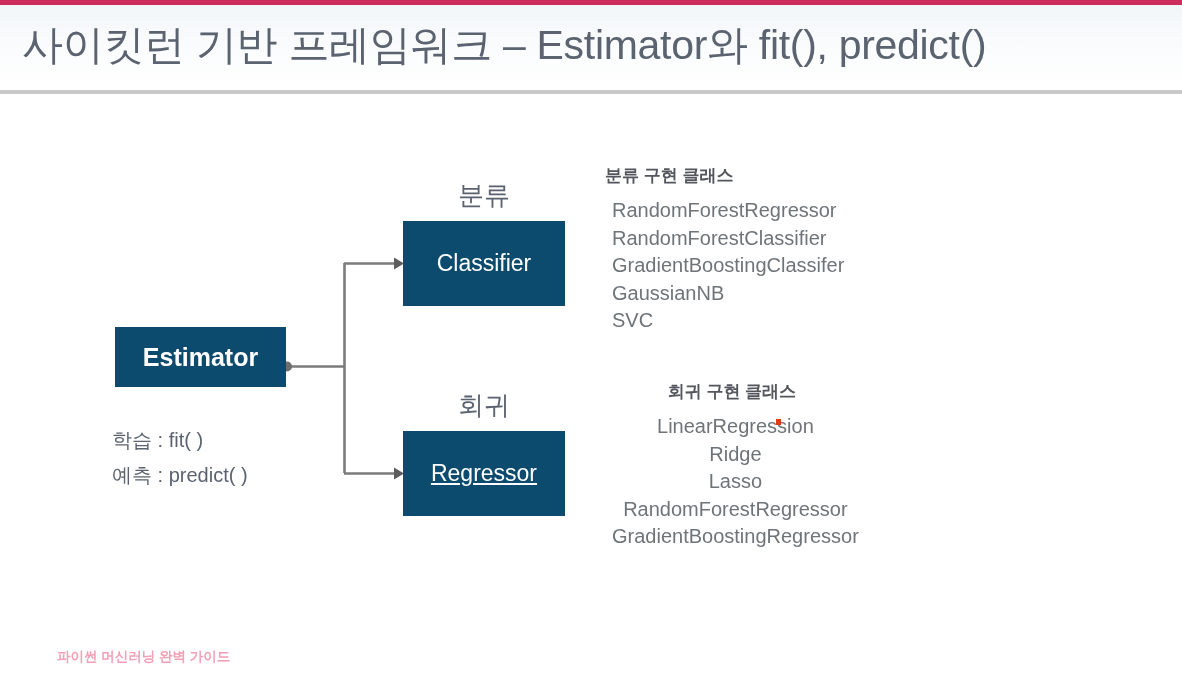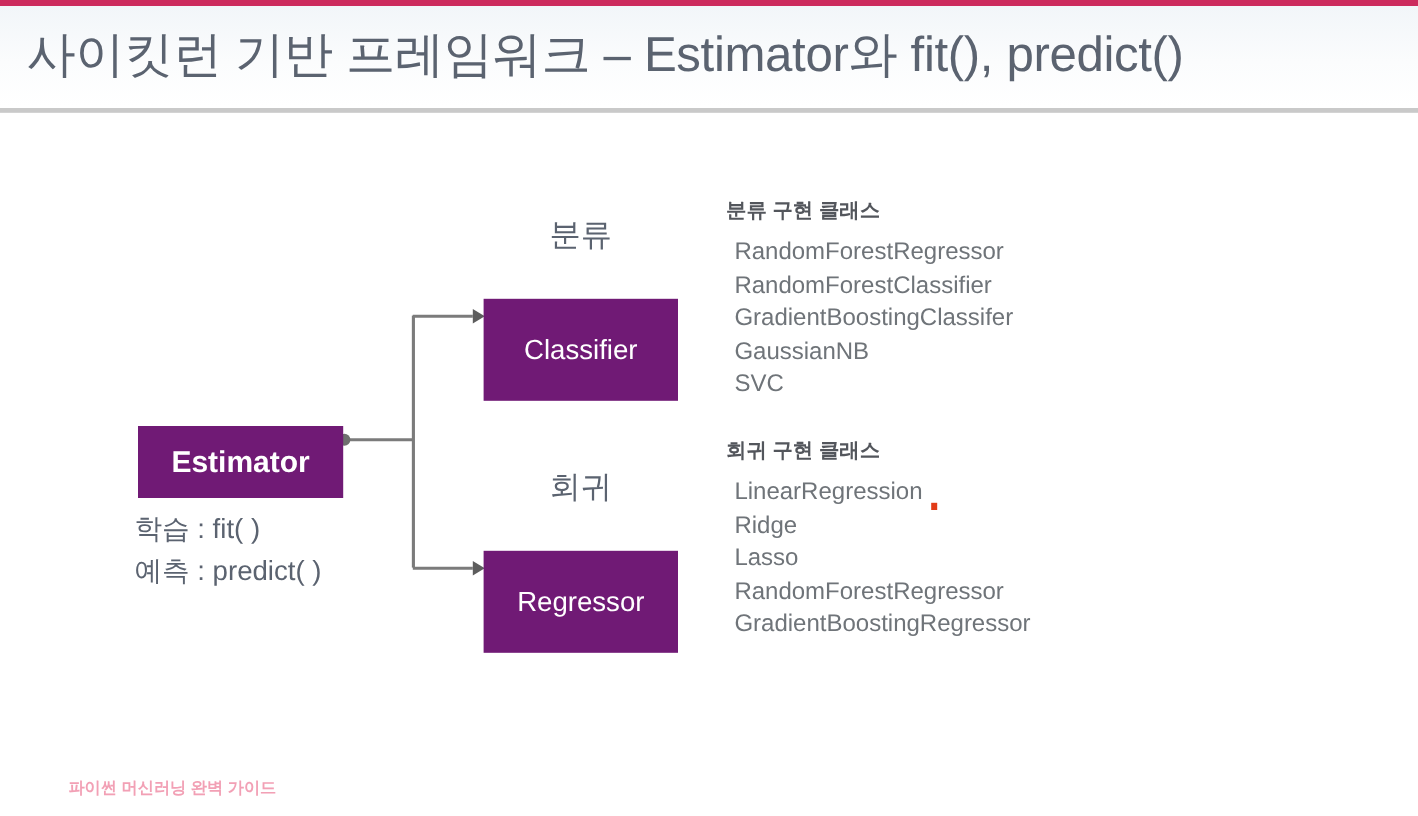--- a/index.html
+++ b/index.html
@@ -46,26 +46,25 @@
     position: absolute;
     top: 90px; left: 0;
     width: 1182px;
     height: 4px;
     background: #c9c9c9;
   }
 
   
   .node-box {
     position: absolute;
-    background: #701a75;
+    background: #0c4a6e;
     display: flex;
     align-items: center;
     justify-content: center;
     color: #ffffff;
-    margin-top: 28px;
   }
   .node-box.estimator {
     left: 115px;
     top: 327px;
     width: 171px;
     height: 60px;
     font-size: 25px;
     font-weight: bold;
   }
   .node-box.classifier {
@@ -76,20 +75,21 @@
     font-size: 23px;
     font-weight: 400;
   }
   .node-box.regressor {
     left: 403px;
     top: 431px;
     width: 162px;
     height: 85px;
     font-size: 23px;
     font-weight: 400;
+    text-decoration: underline;
   }
 
   
   .branch-label {
     position: absolute;
     font-size: 26px;
     color: #5b6370;
     text-align: center;
     width: 162px;
     left: 403px;
@@ -104,30 +104,30 @@
     width: 1182px;
     height: 680px;
     pointer-events: none;
   }
 
   
   .methods {
     position: absolute;
     left: 112px;
     top: 423px;
-    font-size: 23px;
+    font-size: 20px;
     color: #5b6370;
     line-height: 35px;
   }
   .methods div { white-space: nowrap; }
 
   
   .list-block { position: absolute; }
   .list-block.classification { left: 605px; top: 164px; }
-  .list-block.regression     { left: 605px; top: 364px; }
+  .list-block.regression     { left: 605px; top: 380px; text-align: center; }
 
   .list-heading {
     font-size: 17px;
     font-weight: bold;
     color: #53565c;
     margin: 0 0 10px 0;
     white-space: nowrap;
   }
   .list-items {
     font-size: 20px;

